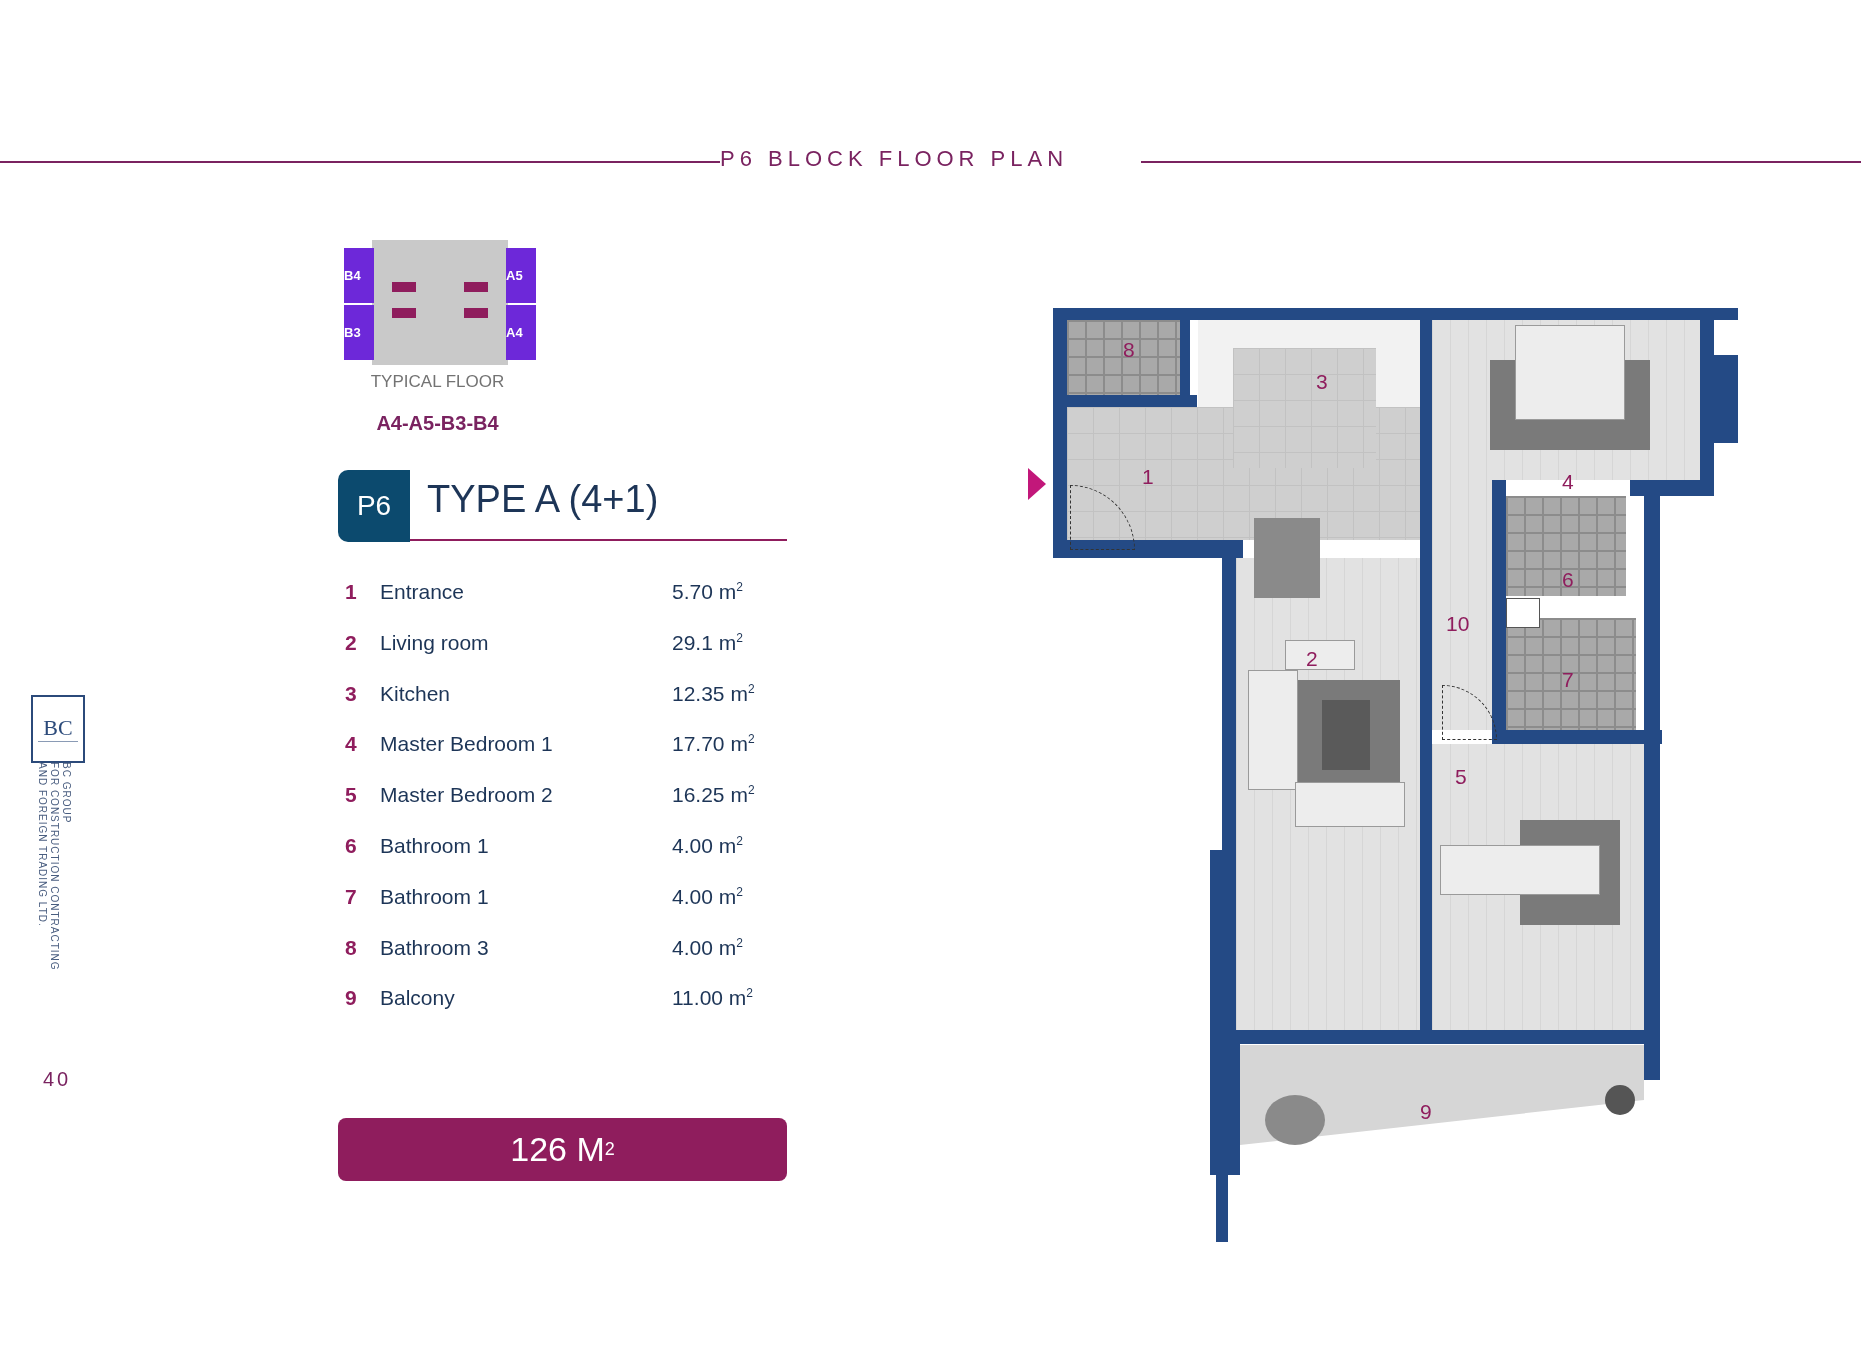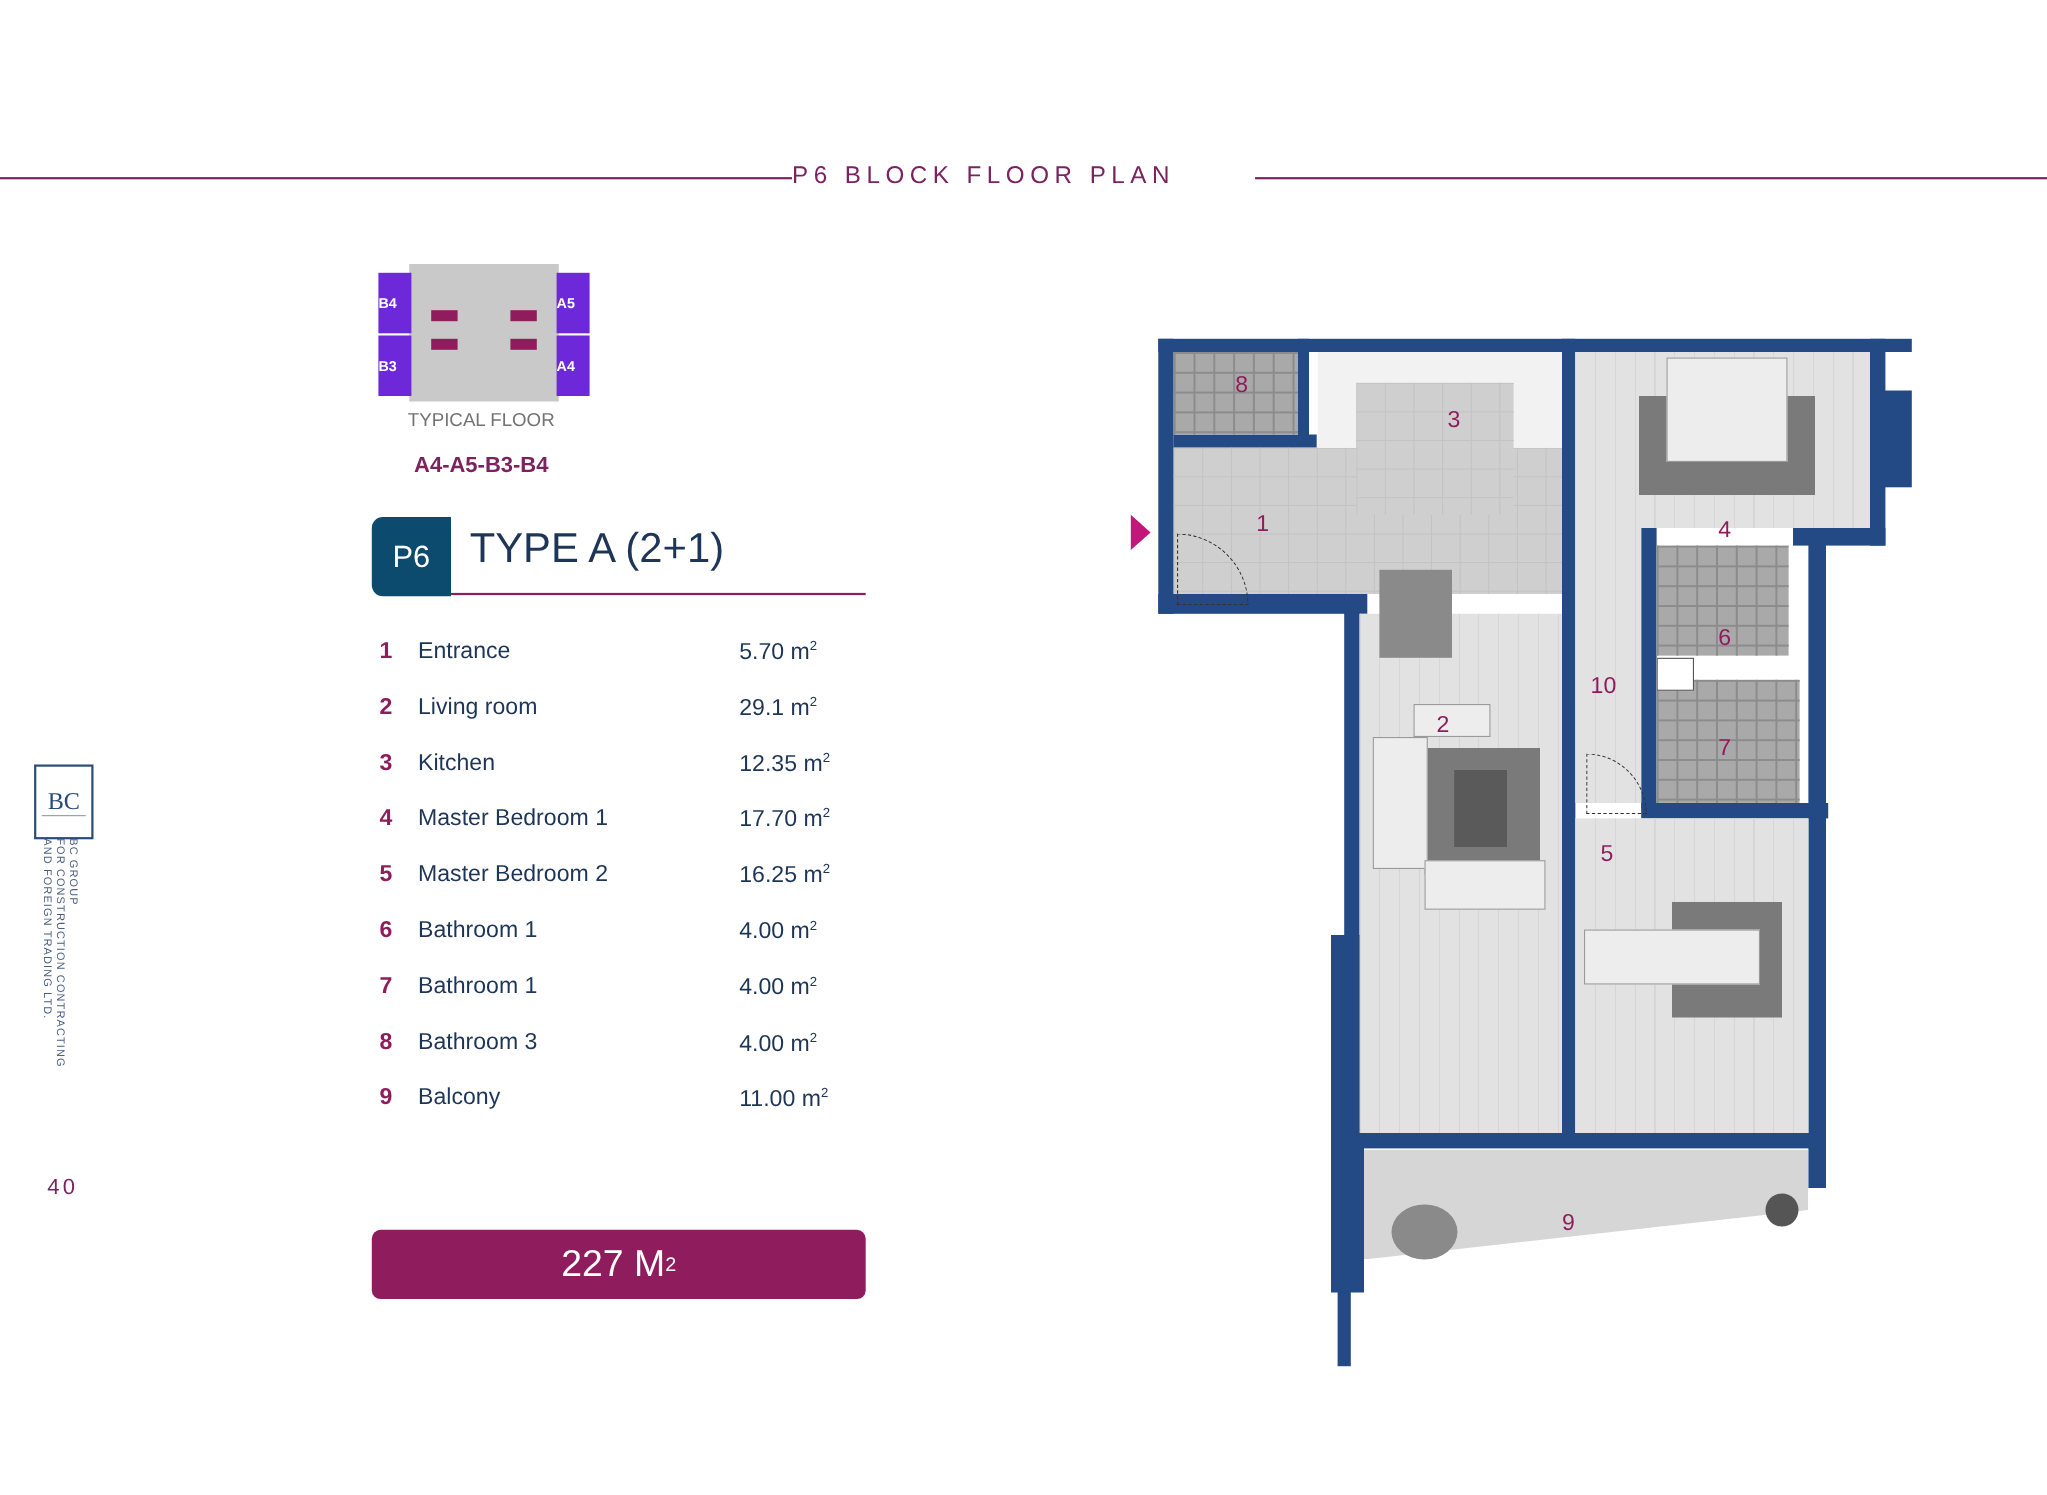--- a/index.html
+++ b/index.html
@@ -92,21 +92,21 @@
     </div>
   <div class="kp-unit" style="left:52px; top:42px; width:24px; height:10px;"></div>
   <div class="kp-unit" style="left:124px; top:42px; width:24px; height:10px;"></div>
   <div class="kp-unit" style="left:52px; top:68px; width:24px; height:10px;"></div>
   <div class="kp-unit" style="left:124px; top:68px; width:24px; height:10px;"></div>
 </div>
 <div class="kp-caption">TYPICAL FLOOR</div>
 <div class="kp-units">A4-A5-B3-B4</div>
 
 <div class="type-badge">P6</div>
-<div class="type-title">TYPE A (2+1)</div>
+<div class="type-title">TYPE A (4+1)</div>
 <div class="type-underline"></div>
 
 <div class="room-list">
   <div class="room-row">
     <span class="room-num">1</span>
     <span class="room-name">Entrance</span>
     <span class="room-area"><span>5.70  m</span><sup>2</sup></span>
   </div>
   <div class="room-row">
     <span class="room-num">2</span>
@@ -144,21 +144,21 @@
     <span class="room-area"><span>4.00  m</span><sup>2</sup></span>
   </div>
   <div class="room-row">
     <span class="room-num">9</span>
     <span class="room-name">Balcony</span>
     <span class="room-area"><span>11.00  m</span><sup>2</sup></span>
   </div>
 </div>
 
 <div class="total-box">
-  <span>227 M</span>
+  <span>126 M</span>
     <sup>2</sup>
 </div>
 
 <div class="bc-logo">
   <span class="bc">BC</span>
   <span class="bar"></span>
 </div>
 <div class="brand-text">
   <div>BC GROUP</div>
   <div>FOR CONSTRUCTION CONTRACTING</div>

